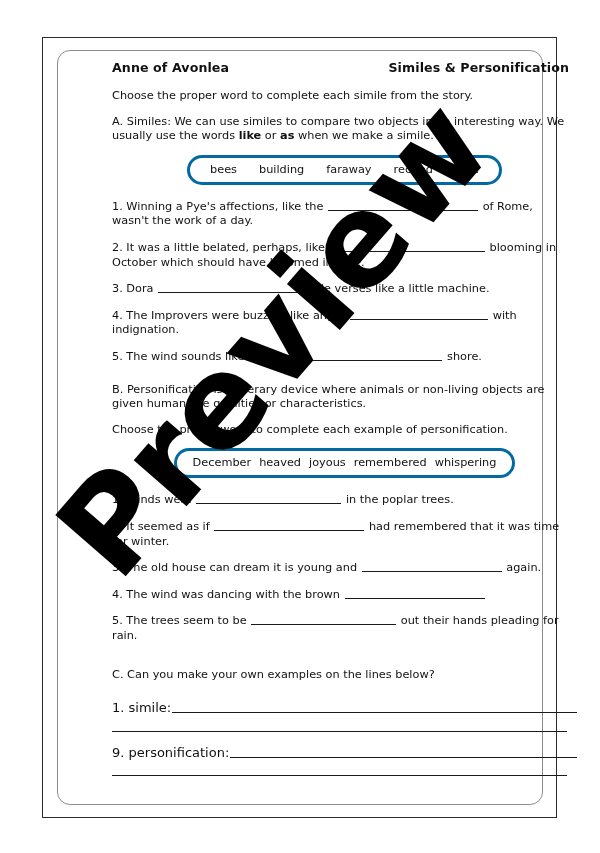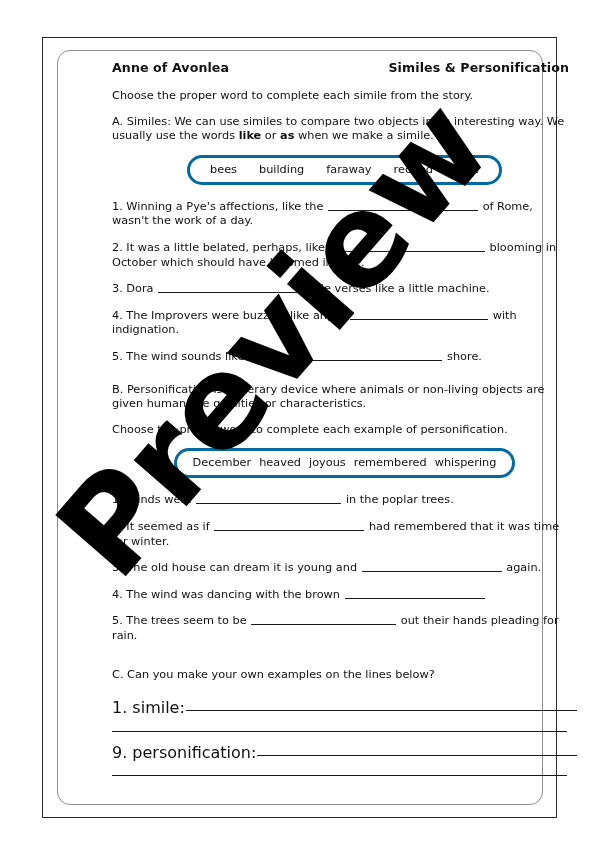--- a/index.html
+++ b/index.html
@@ -107,25 +107,25 @@
     gap: 22px;
     font-size: 11.3px;
     white-space: nowrap;
     background: transparent;
   }
   .wordbank.bank-b { gap: 8px; padding: 5px 16px 6px 16px; }
   .wordbank span { display: inline-block; }
 
   
   .cline {
-    font-size: 16px;
+    font-size: 13px;
     line-height: 14.6px;
     margin: 0 0 6px 0;
     display: flex;
-    align-items: flex-start;
+    align-items: center;
   }
   .cline .clabel { white-space: nowrap; }
   .cline .rule {
     flex: 1 1 auto;
     border-bottom: 1px solid #1a1a1a;
     height: 9px;
     margin-left: 1px;
   }
   .full-rule {
     border-bottom: 1px solid #1a1a1a;

